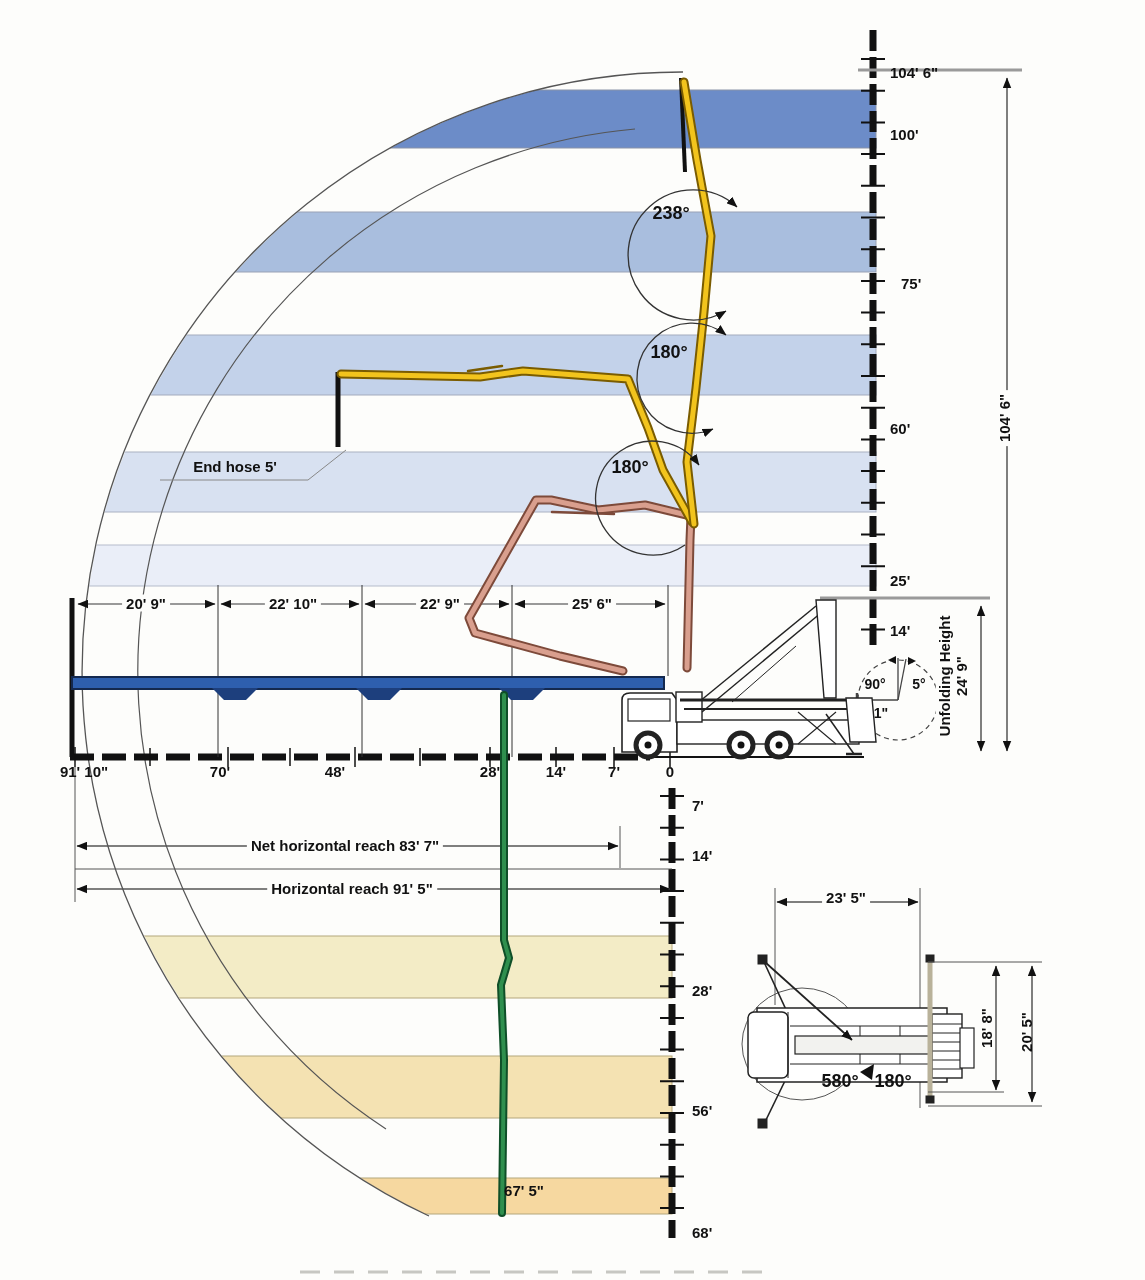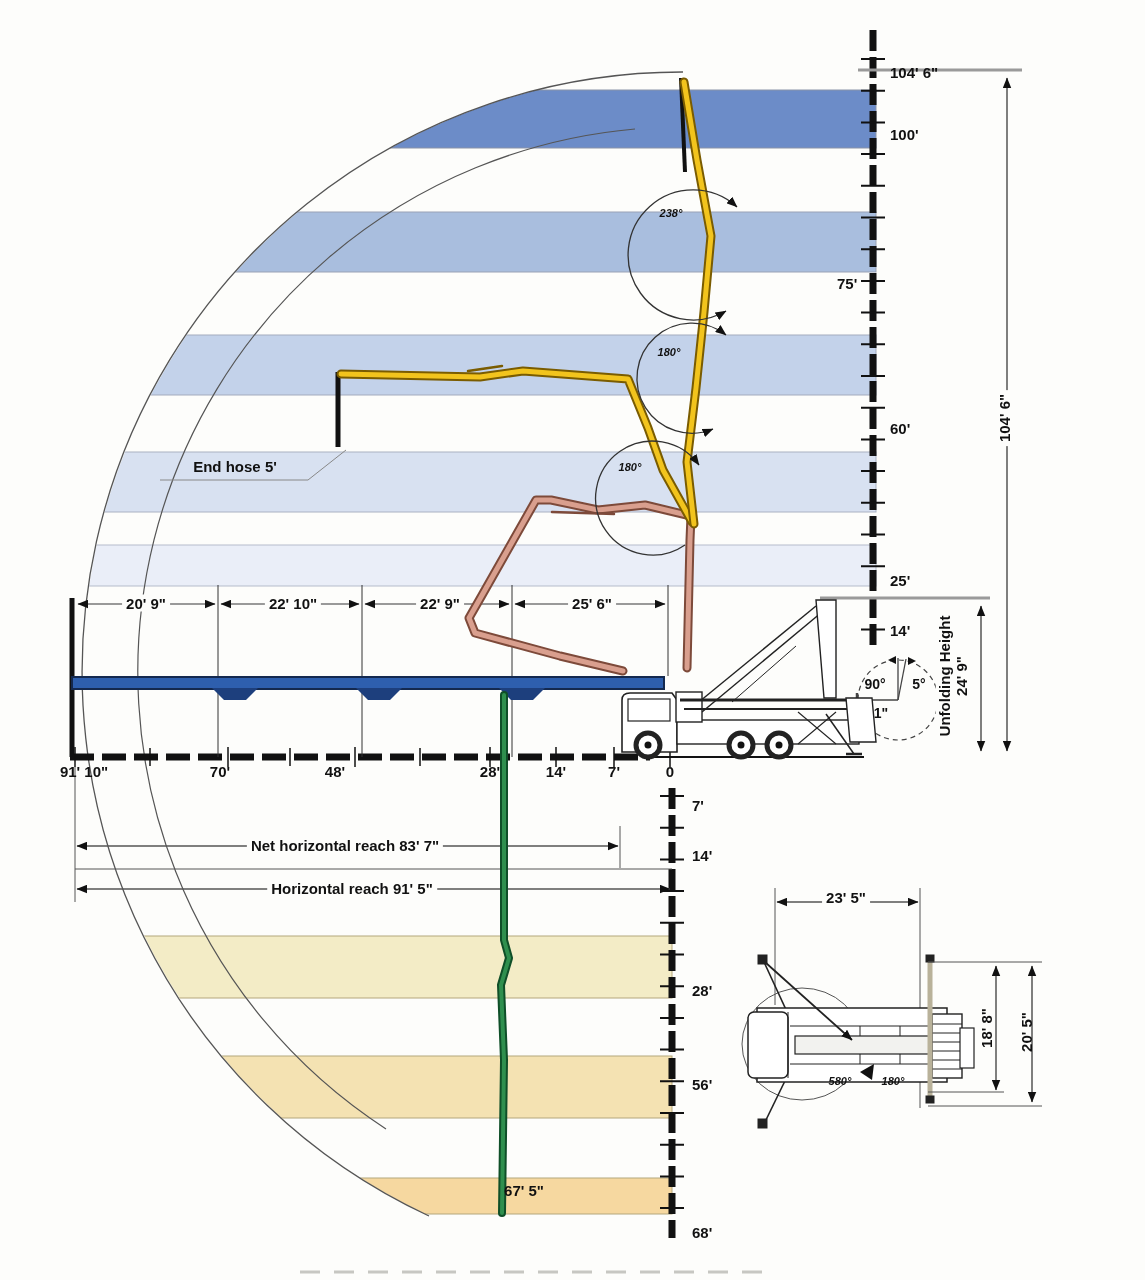--- a/index.html
+++ b/index.html
@@ -4,21 +4,21 @@
 <style>
   html,body{margin:0;padding:0;background:#ffffff;}
   #stage{position:relative;width:1145px;height:1280px;background:#fdfdfb;overflow:hidden;
          font-family:"Liberation Sans",sans-serif;}
   #stage svg{position:absolute;left:0;top:0;z-index:1;}
   .lbl{position:absolute;z-index:2;transform:translate(-50%,-50%);
        font:bold 15px "Liberation Sans",sans-serif;color:#111;white-space:nowrap;}
   .lblL{position:absolute;z-index:2;transform:translateY(-50%);
        font:bold 15px "Liberation Sans",sans-serif;color:#111;white-space:nowrap;}
   .bg{background:#fdfdfb;padding:0 4px;}
-  .big{font-size:11px;font-style:italic;}
+  .big{font-size:18px;}
   .sm{font-size:14px;}
   .rot{transform:translate(-50%,-50%) rotate(-90deg);}
   .rot2{position:absolute;z-index:2;transform:translate(-50%,-50%) rotate(-90deg);
         font:bold 15px "Liberation Sans",sans-serif;color:#111;white-space:nowrap;
         text-align:center;line-height:1.15;background:#fdfdfb;padding:0 3px;}
 </style>
 </head>
 <body>
 
 <div id="stage">
@@ -222,29 +222,29 @@
   <g stroke="#888" stroke-width="1">
     <line x1="160" y1="480" x2="308" y2="480"></line>
     <line x1="308" y1="480" x2="346" y2="450"></line>
   </g>
 
   <line x1="300" y1="1272" x2="770" y2="1272" stroke="#c7c7c2" stroke-width="3" stroke-dasharray="20 14"></line>
 </svg>
 
 <span class="lblL" style="left:890px;top:72px">104' 6"</span>
 <span class="lblL" style="left:890px;top:134px">100'</span>
-<span class="lblL" style="left:837px;top:283px">75'</span>
+<span class="lblL" style="left:901px;top:283px">75'</span>
 <span class="lblL" style="left:890px;top:428px">60'</span>
 <span class="lblL" style="left:890px;top:580px">25'</span>
 <span class="lblL" style="left:890px;top:630px">14'</span>
 
 <span class="lblL" style="left:692px;top:805px">7'</span>
 <span class="lblL" style="left:692px;top:855px">14'</span>
 <span class="lblL" style="left:692px;top:990px">28'</span>
-<span class="lblL" style="left:692px;top:1084px">56'</span>
+<span class="lblL" style="left:692px;top:1110px">56'</span>
 <span class="lblL" style="left:692px;top:1232px">68'</span>
 
 <span class="lbl" style="left:84px;top:771px">91' 10"</span>
 <span class="lbl" style="left:220px;top:771px">70'</span>
 <span class="lbl" style="left:335px;top:771px">48'</span>
 <span class="lbl" style="left:490px;top:771px">28'</span>
 <span class="lbl" style="left:556px;top:771px">14'</span>
 <span class="lbl" style="left:614px;top:771px">7'</span>
 <span class="lbl" style="left:670px;top:771px">0</span>
 

